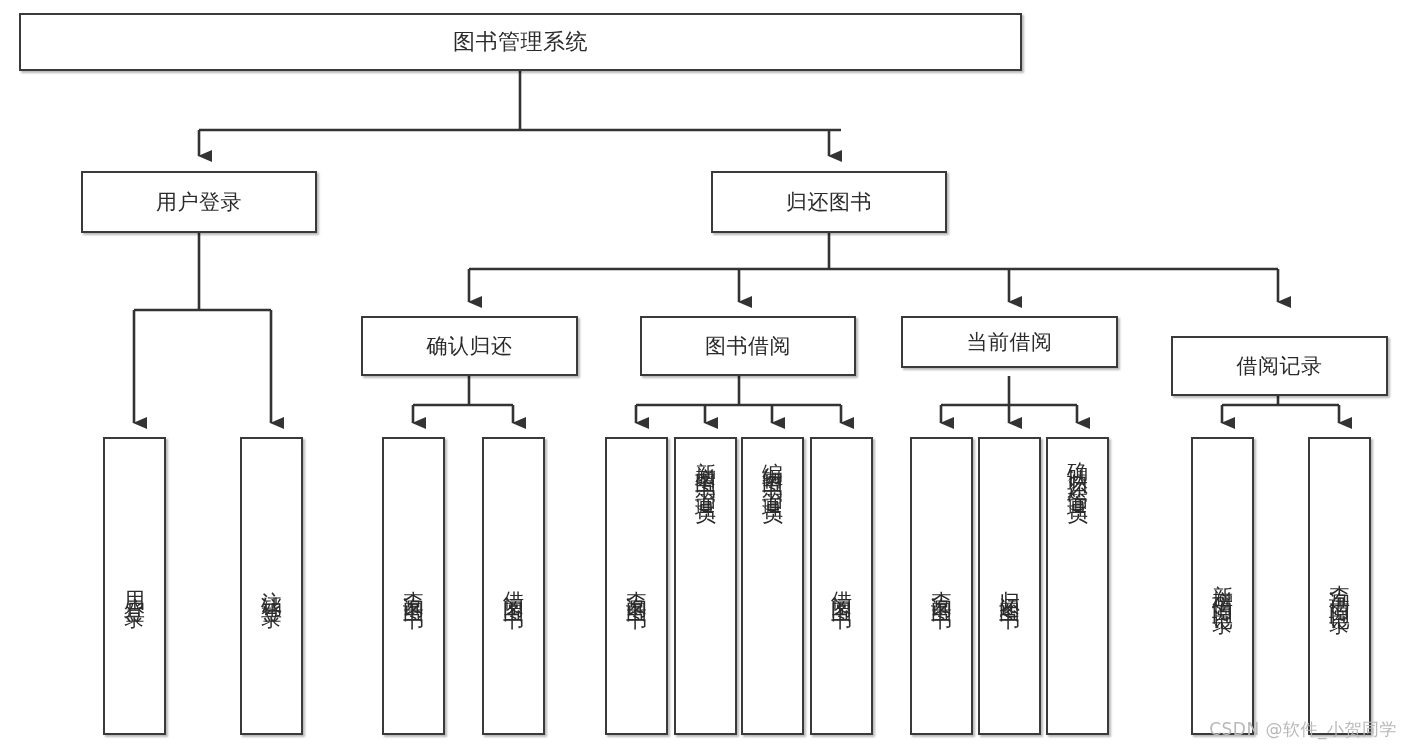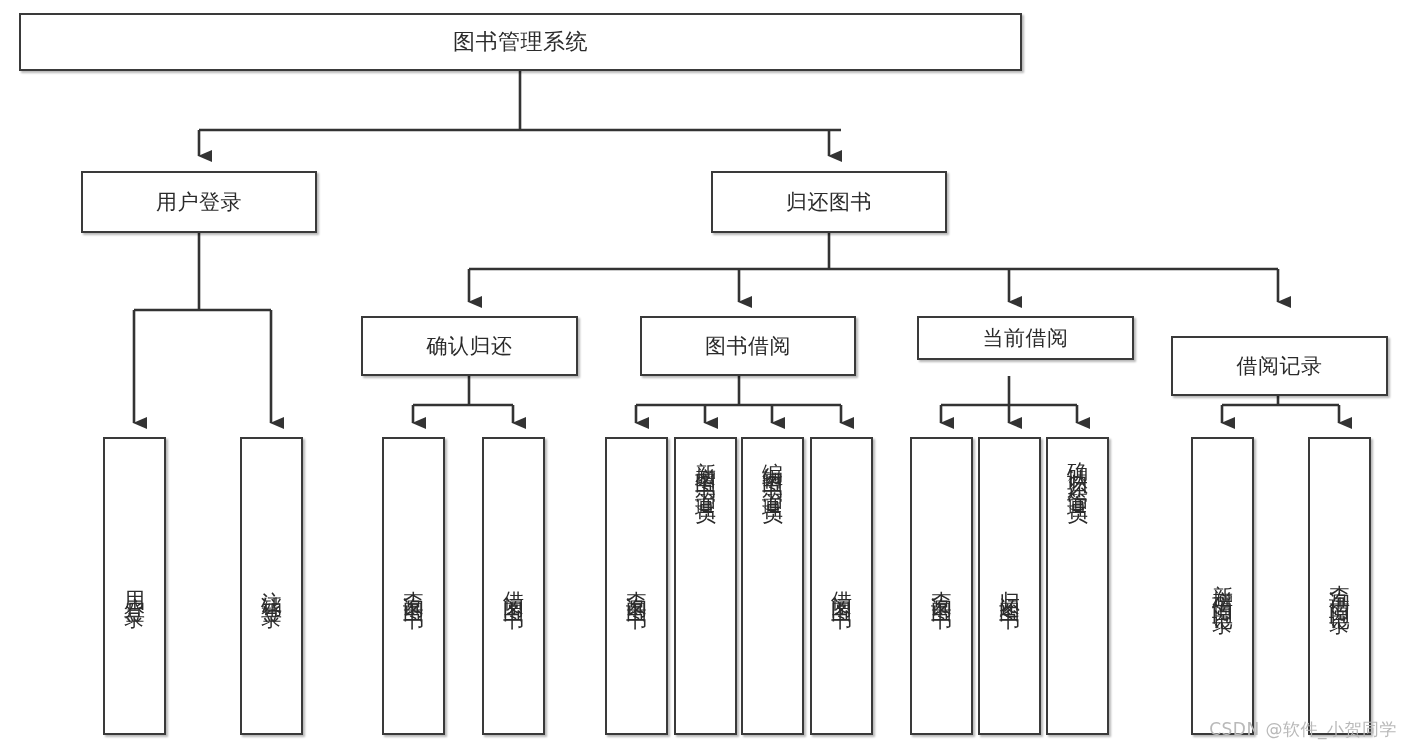--- a/index.html
+++ b/index.html
@@ -144,21 +144,21 @@
   <div class="node" style="left:711px; top:171px; width:236px; height:62px;">
     <span class="node-label">归还图书</span>
   </div>
 
   <div class="node" style="left:361px; top:316px; width:217px; height:60px;">
     <span class="node-label">确认归还</span>
   </div>
   <div class="node" style="left:632px; top:316px; width:216px; height:60px;margin-left:8px;">
     <span class="node-label">图书借阅</span>
   </div>
-  <div class="node" style="left:901px; top:316px; width:217px; height:44px;margin-left:16px;">
+  <div class="node" style="left:901px; top:316px; width:217px; height:52px;">
     <span class="node-label">当前借阅</span>
   </div>
   <div class="node" style="left:1171px; top:316px; width:217px; height:60px;margin-top:20px;">
     <span class="node-label">借阅记录</span>
   </div>
 
   <div class="node vertical centered" style="left:103px; top:437px; width:63px; height:298px;">
     <span class="node-label">用户登录</span>
   </div>
   <div class="node vertical centered" style="left:240px; top:437px; width:63px; height:298px;">

